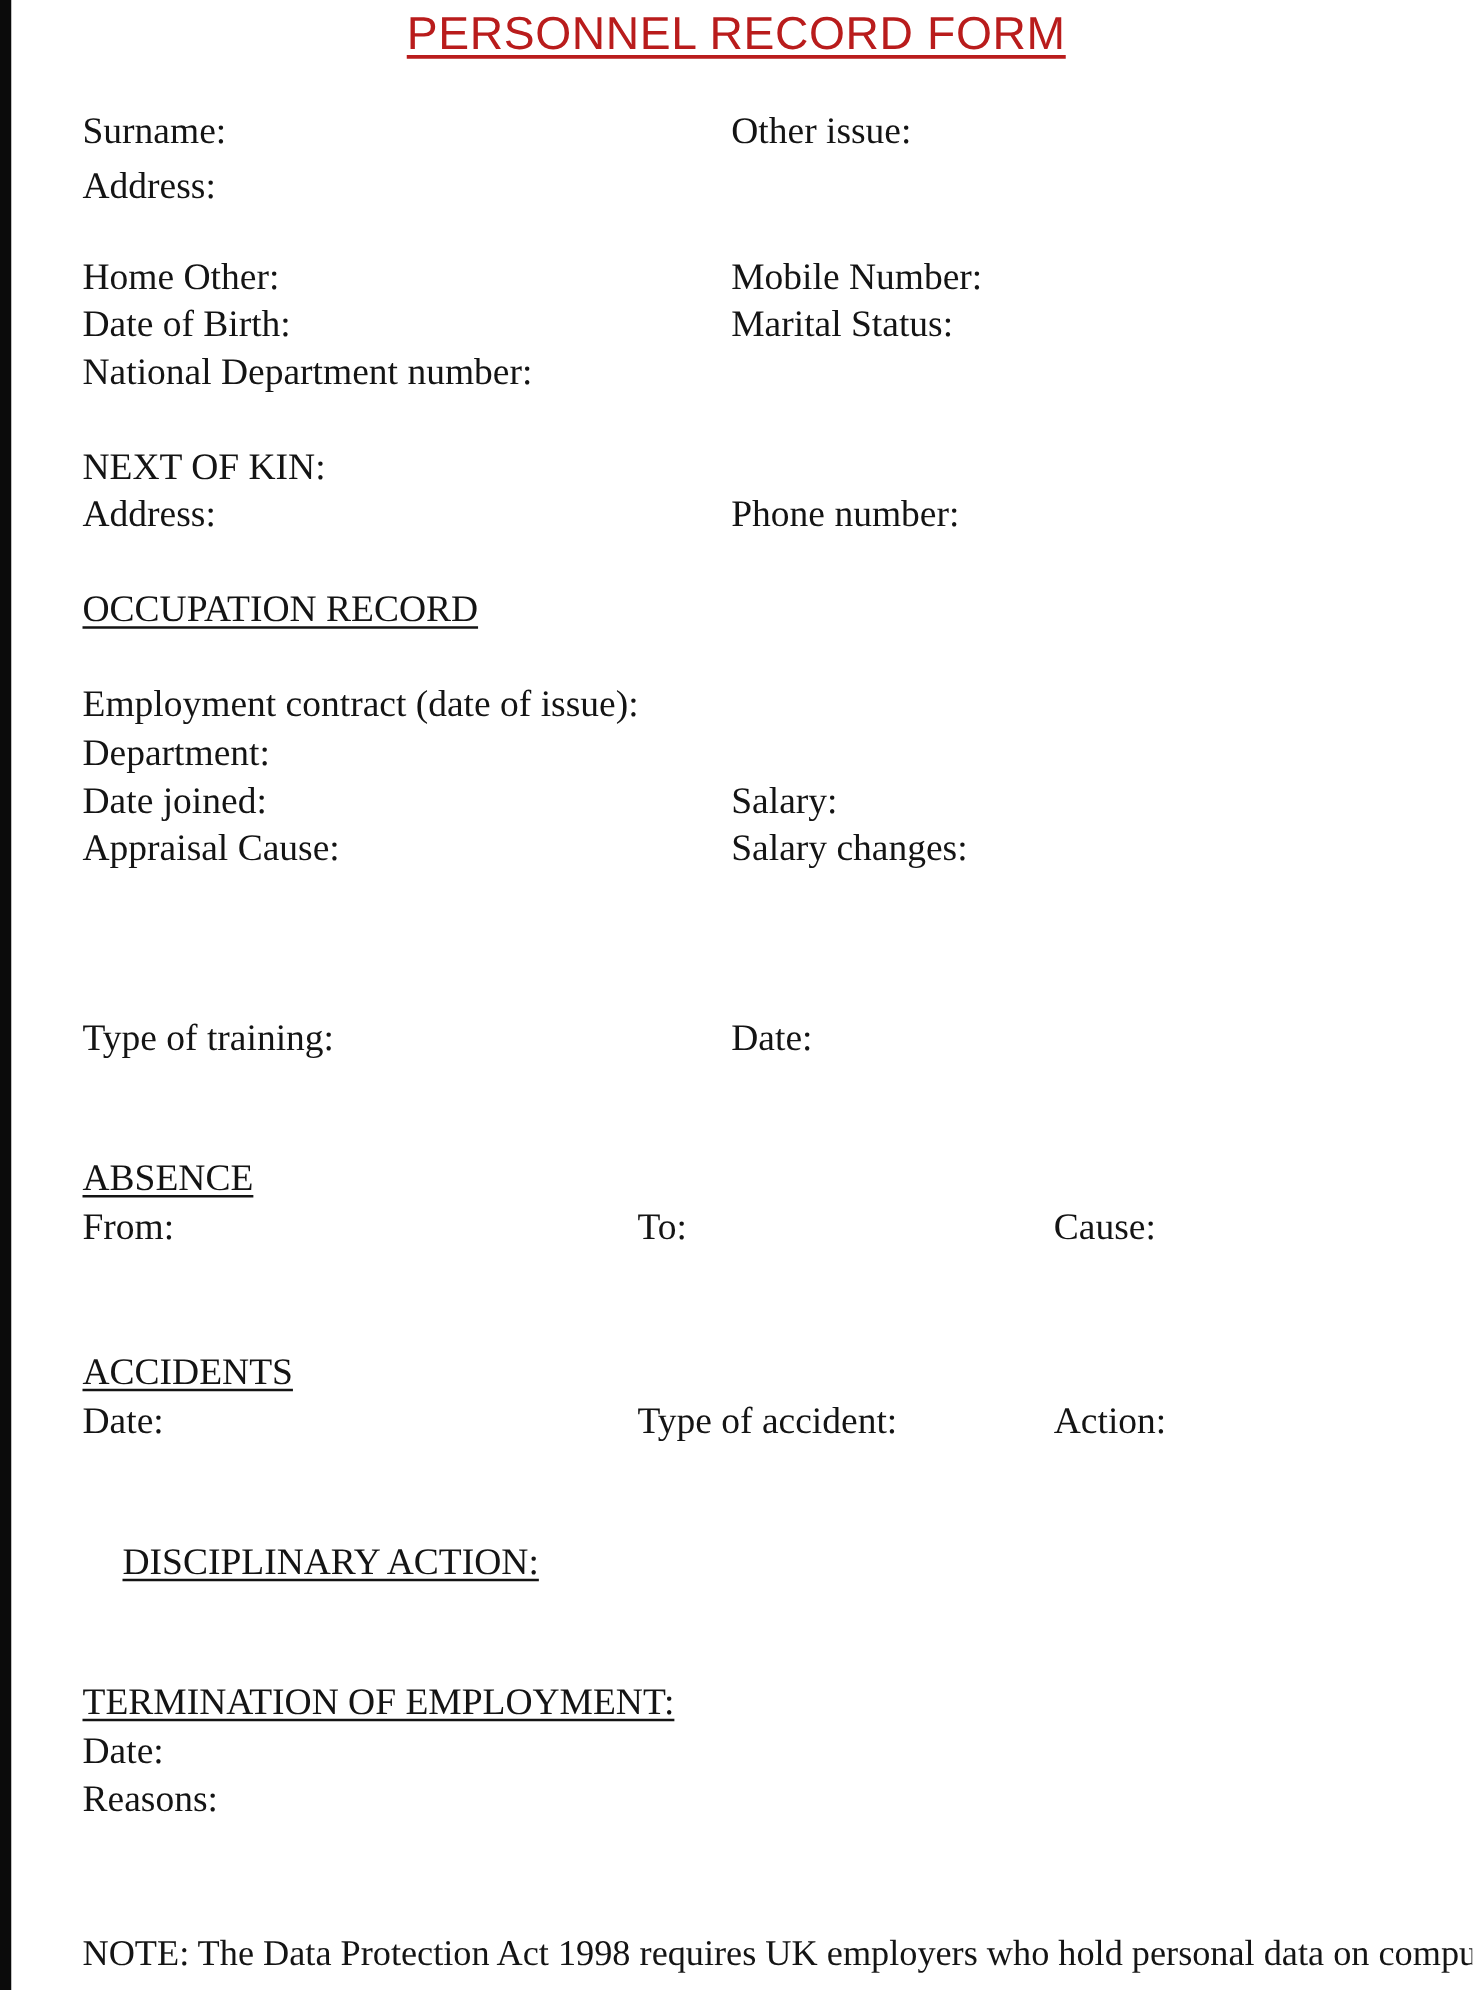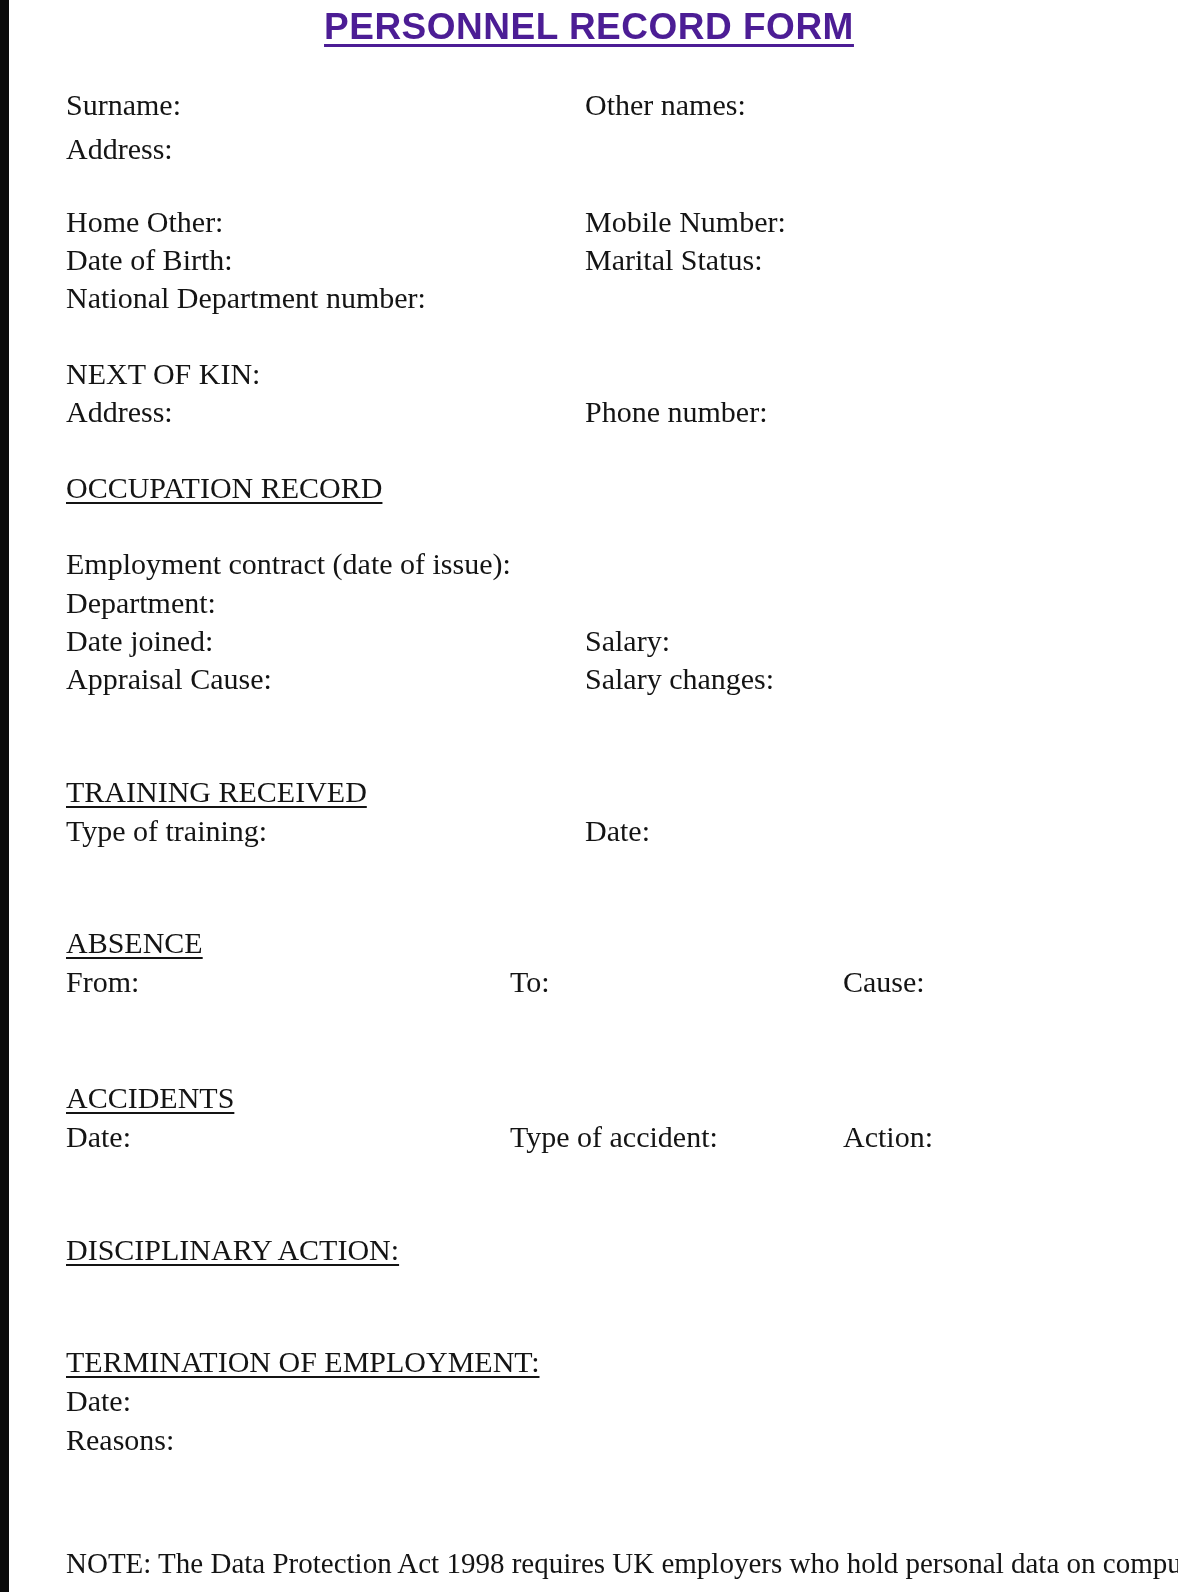--- a/index.html
+++ b/index.html
@@ -24,27 +24,27 @@
     height: 100%;
     background: #0b0b0b;
   }
   .doc-title {
     position: absolute;
     top: 6px;
     left: 0;
     width: 100%;
     text-align: center;
     font-family: "Liberation Sans", sans-serif;
-    font-weight: bold;
+    font-weight: normal;
     font-size: 37px;
     letter-spacing: 0.5px;
     text-decoration: underline;
     text-decoration-thickness: 3px;
     text-underline-offset: 5px;
-    color: #4c1d95;
+    color: #b91c1c;
   }
   .lbl {
     position: absolute;
     font-size: 30px;
     line-height: 38px;
     white-space: nowrap;
   }
   .heading-underline {
     text-decoration: underline;
     text-decoration-thickness: 2px;
@@ -78,36 +78,36 @@
   .r-contract       { top: 545px; }
   .r-dept           { top: 584px; }
   .r-joined         { top: 622px; }
   .r-appraisal      { top: 660px; }
   .r-train-head     { top: 773px; }
   .r-train-type     { top: 812px; }
   .r-abs-head       { top: 924px; }
   .r-abs-row        { top: 963px; }
   .r-acc-head       { top: 1079px; }
   .r-acc-row        { top: 1118px; }
-  .r-disc-head      { top: 1231px; }
+  .r-disc-head      { top: 1231px; margin-left: 32px; }
   .r-term-head      { top: 1343px; }
   .r-term-date      { top: 1382px; }
   .r-term-reasons   { top: 1421px; }
 </style>
 </head>
 <body>
 
 <div class="page">
 
   <div class="scan-edge"></div>
 
   <div class="doc-title">PERSONNEL RECORD FORM</div>
 
   <span class="lbl col-l r-surname">Surname:</span>
-  <span class="lbl col-r r-surname">Other names:</span>
+  <span class="lbl col-r r-surname">Other issue:</span>
 
   <span class="lbl col-l r-address1">Address:</span>
 
   <span class="lbl col-l r-home">Home Other:</span>
   <span class="lbl col-r r-home">Mobile Number:</span>
 
   <span class="lbl col-l r-dob">Date of Birth:</span>
   <span class="lbl col-r r-dob">Marital Status:</span>
 
   <span class="lbl col-l r-ni">National Department number:</span>
@@ -117,21 +117,20 @@
   <span class="lbl col-r r-nok-addr">Phone number:</span>
 
   <span class="lbl col-l r-occ-head heading-underline">OCCUPATION RECORD</span>
   <span class="lbl col-l r-contract">Employment contract (date of issue):</span>
   <span class="lbl col-l r-dept">Department:</span>
   <span class="lbl col-l r-joined">Date joined:</span>
   <span class="lbl col-r r-joined">Salary:</span>
   <span class="lbl col-l r-appraisal">Appraisal Cause:</span>
   <span class="lbl col-r r-appraisal">Salary changes:</span>
 
-  <span class="lbl col-l r-train-head heading-underline">TRAINING RECEIVED</span>
   <span class="lbl col-l r-train-type">Type of training:</span>
   <span class="lbl col-r r-train-type">Date:</span>
 
   <span class="lbl col-l r-abs-head heading-underline">ABSENCE</span>
   <span class="lbl col-l r-abs-row">From:</span>
   <span class="lbl col-m r-abs-row">To:</span>
   <span class="lbl col-3 r-abs-row">Cause:</span>
 
   <span class="lbl col-l r-acc-head heading-underline">ACCIDENTS</span>
   <span class="lbl col-l r-acc-row">Date:</span>

